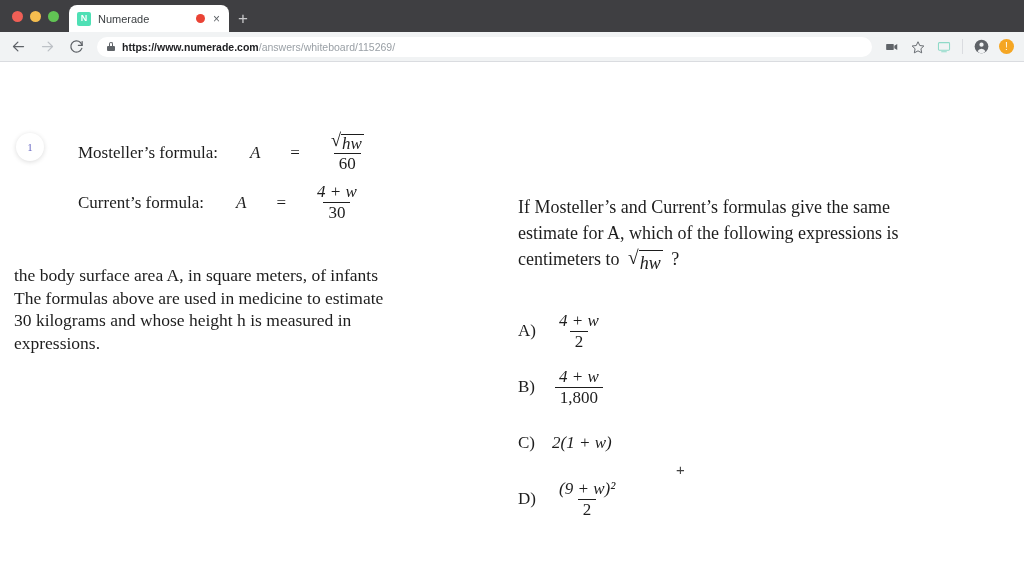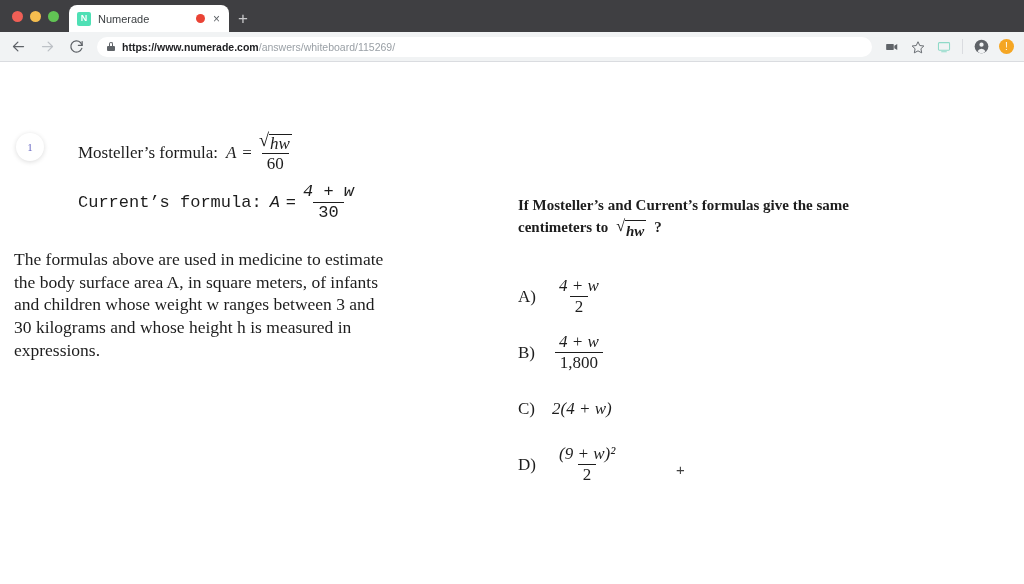--- a/index.html
+++ b/index.html
@@ -90,31 +90,31 @@
   .frac { display: inline-flex; flex-direction: column; align-items: center; vertical-align: middle; margin: 0 2px; }
   .frac .num { padding: 0 5px 1px 5px; line-height: 1.05; }
   .frac .den { padding: 1px 5px 0 5px; line-height: 1.05; border-top: 1.3px solid #1d1d1d; }
 
   .sqrt { display: inline-flex; align-items: stretch; }
   .sqrt .radical { font-size: 1.08em; line-height: 1; transform: translateY(-1px); }
   .sqrt .rad-content { border-top: 1.2px solid #1d1d1d; padding: 0 2px 0 1px; margin-top: 1.5px; font-style: italic; }
 
   
   .left-col { position: absolute; left: 14px; top: 70px; width: 470px; }
-  .formula-row { display: flex; align-items: center; font-size: 17px; }
+  .formula-row { display: flex; align-items: center; font-size: 17px; gap: 24px; }
   .formula-row .label { white-space: nowrap; }
   .f1 { padding-left: 64px; margin-bottom: 10px; }
-  .f2 { padding-left: 64px; margin-bottom: 26px; font-family: Liberation Mono, monospace; }
+  .f2 { padding-left: 64px; margin-bottom: 42px; }
   .eq { margin: 0 6px 0 8px; }
 
   .body-text { font-size: 17.5px; line-height: 1.3; color: #1d1d1d; }
 
   
   .right-col { position: absolute; left: 518px; top: 133px; width: 460px; }
-  .question { font-size: 15px; line-height: 1.44; color: #1d1d1d; font-weight: bold; }
+  .question { font-size: 18px; line-height: 1.44; color: #1d1d1d; }
   .choices { margin-top: 26px; }
   .choice { display: flex; align-items: center; min-height: 56px; font-size: 17px; }
   .choice .ltr { width: 34px; flex: 0 0 34px; }
 
   .plus-cursor {
     position: absolute; left: 676px; top: 400px; color: #404040;
     font-size: 15px; font-family: "Liberation Sans", sans-serif; line-height: 1;
   }
 </style>
 </head>
@@ -223,32 +223,32 @@
           <span class="label">Current’s formula:</span>
           <span class="mi eq" style="margin-left:8px">A</span>
           <span>=</span>
           <span class="frac">
             <span class="num mi">4 + w</span>
             <span class="den">30</span>
           </span>
         </div>
 
         <div class="body-text math">
+          <div>the body surface area  A, in square meters, of infants</div>
           <div>The formulas above are used in medicine to estimate</div>
-          <div>the body surface area  A, in square meters, of infants</div>
-          <div>and children whose weight  w  ranges between 3 and</div>
           <div>30 kilograms and whose height  h  is measured in</div>
           <div>expressions.</div>
         </div>
       </div>
 
       <div class="right-col">
 
         <div class="question math">
           <div>If Mosteller’s and Current’s formulas give the same</div>
+          <div>estimate for  A, which of the following expressions is</div>
           <div>
             <span>centimeters to</span>
             <span class="sqrt" style="margin:0 4px">
               <span class="radical">√</span>
                 <span class="rad-content">hw</span>
             </span>
             <span>?</span>
           </div>
         </div>
 
@@ -265,21 +265,21 @@
           <div class="choice">
             <span class="ltr">B)</span>
             <span class="frac">
               <span class="num mi">4 + w</span>
               <span class="den">1,800</span>
             </span>
           </div>
 
           <div class="choice">
             <span class="ltr">C)</span>
-            <span class="mi">2(4 + w)</span>
+            <span class="mi">2(1 + w)</span>
           </div>
 
           <div class="choice">
             <span class="ltr">D)</span>
             <span class="frac">
               <span class="num mi">(9 + w)²</span>
               <span class="den">2</span>
             </span>
           </div>
         </div>

